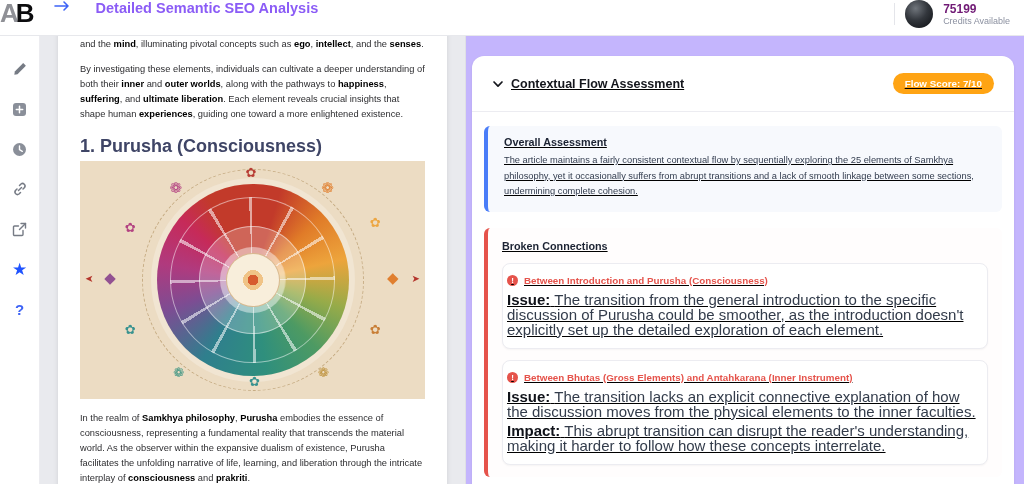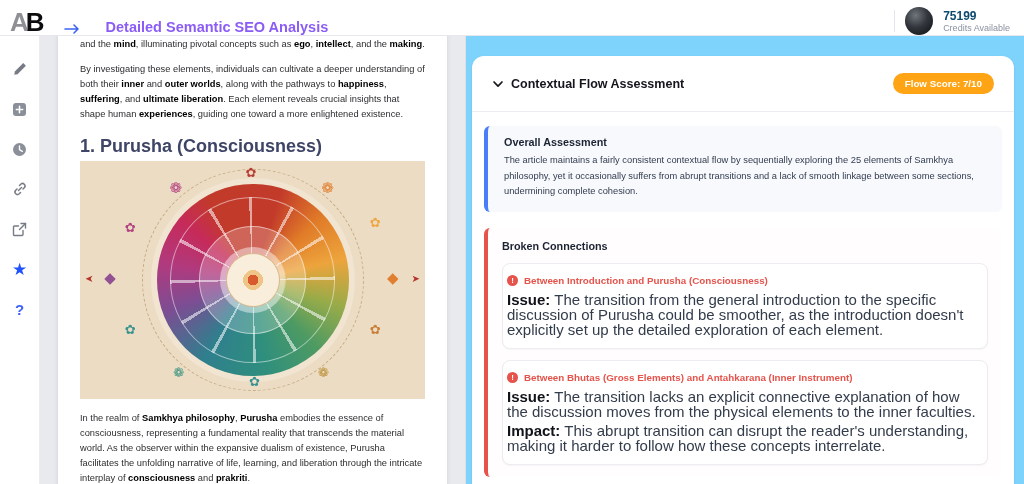--- a/index.html
+++ b/index.html
@@ -3,32 +3,32 @@
 <meta charset="utf-8">
 <style>
   * { box-sizing: border-box; margin: 0; padding: 0; }
   html,body { width:1024px; height:484px; overflow:hidden;
     font-family:"Liberation Sans","DejaVu Sans",sans-serif; background:#fff; }
 
   .app { width:100%; height:100%; display:flex; flex-direction:column; }
 
   
   header { height:36px; flex:0 0 36px; background:#fff; border-bottom:1px solid #e7e8ec;
-    display:flex; align-items:flex-end; padding:0 14px 0 10px; position:relative; z-index:5; }
+    display:flex; align-items:flex-start; padding:0 14px 0 0; position:relative; z-index:5; }
   .logo { font-weight:900; font-size:26px; letter-spacing:-3px; line-height:1; cursor:pointer; }
   .logo .a { color:#8f9096; }
   .logo .b { color:#0c0c0e; }
   .fwd-arrow { margin-left:22px; display:flex; align-items:center; cursor:pointer; }
   .page-title { margin-left:26px; font-size:14.5px; font-weight:700; color:#8b5cf6; }
   .header-right { margin-left:auto; display:flex; align-items:center; gap:10px; }
   .divider-v { width:1px; height:22px; background:#e4e5ea; }
   .avatar { width:28px; height:28px; border-radius:50%;
     background:radial-gradient(circle at 38% 30%, #70757c 0%, #33373d 45%, #0b0d11 100%);
     cursor:pointer; }
-  .credits-value { font-size:12px; font-weight:700; color:#0c4a6e; line-height:1.2; }
+  .credits-value { font-size:12px; font-weight:700; color:#701a75; line-height:1.2; }
   .credits-label { font-size:9px; color:#8b90a0; }
 
   
   .main { flex:1; display:flex; min-height:0; }
 
   
   .sidebar { width:40px; flex:0 0 40px; background:#fff; border-right:1px solid #ececf0;
     display:flex; flex-direction:column; align-items:center; padding-top:20px; gap:14px; }
   .side-btn { width:26px; height:26px; display:flex; align-items:center; justify-content:center;
     border-radius:6px; cursor:pointer; }
@@ -65,21 +65,21 @@
   .hub { position:absolute; left:50%; top:50%; width:52px; height:52px; border-radius:50%;
     transform:translate(-50%,-50%); background:#f8eedb;
     box-shadow:0 0 0 1px #d8b98f, 0 0 0 7px rgba(255,255,255,.3);
     display:flex; align-items:center; justify-content:center; }
   .hub::after { content:""; width:24px; height:24px; border-radius:50%;
     background:radial-gradient(circle,#d75a2e 0 32%, #f0c386 32% 58%, transparent 58%); }
   .motif { position:absolute; font-size:13px; line-height:1; opacity:.95; }
   .m-arrow { position:absolute; font-size:10px; color:#b4352c; top:47%; }
 
   
-  .right-panel { flex:1; background:#7dd3fc; padding:20px 10px 0 6px; overflow:hidden; }
+  .right-panel { flex:1; background:#c4b5fd; padding:20px 10px 0 6px; overflow:hidden;text-decoration:underline; }
   .card { background:#fff; border-radius:12px; box-shadow:0 1px 3px rgba(0,0,0,.07);
     height:calc(100% + 30px); display:flex; flex-direction:column; }
   .card-header { display:flex; align-items:center; justify-content:space-between;
     padding:17px 20px; border-bottom:1px solid #ececf1; }
   .card-title-wrap { display:flex; align-items:center; gap:7px; cursor:pointer; }
   .card-title-wrap .t { font-size:12.5px; font-weight:700; color:#14161c; }
   .pill { background:#ffa414; color:#fff; font-size:9.8px; font-weight:700;
     padding:5px 12px; border-radius:999px; white-space:nowrap; }
   .card-body { padding:14px 12px; overflow:hidden; }
 
@@ -164,21 +164,21 @@
       <div class="side-btn">
         <span class="star-glyph">★</span>
       </div>
       <div class="side-btn">
         <span class="q-glyph">?</span>
       </div>
     </nav>
 
     <section class="doc-area">
       <div class="doc-page">
-        <p><span>and the </span><b>mind</b><span>, illuminating pivotal concepts such as </span><b>ego</b><span>, </span><b>intellect</b><span>, and the </span><b>making</b><span>.</span></p>
+        <p><span>and the </span><b>mind</b><span>, illuminating pivotal concepts such as </span><b>ego</b><span>, </span><b>intellect</b><span>, and the </span><b>senses</b><span>.</span></p>
         <p><span>By investigating these elements, individuals can cultivate a deeper understanding of both their </span><b>inner</b><span> and </span><b>outer worlds</b><span>, along with the pathways to </span><b>happiness</b><span>, </span><b>suffering</b><span>, and </span><b>ultimate liberation</b><span>. Each element reveals crucial insights that shape human </span><b>experiences</b><span>, guiding one toward a more enlightened existence.</span></p>
         <h2 class="doc-heading">1. Purusha (Consciousness)</h2>
 
         <div class="mandala">
           <div class="ring-dashed"></div>
           <div class="wheel">
             <div class="spokes"></div>
             <div class="inner1"></div>
             <div class="inner2"></div>
             <div class="hub"></div>

